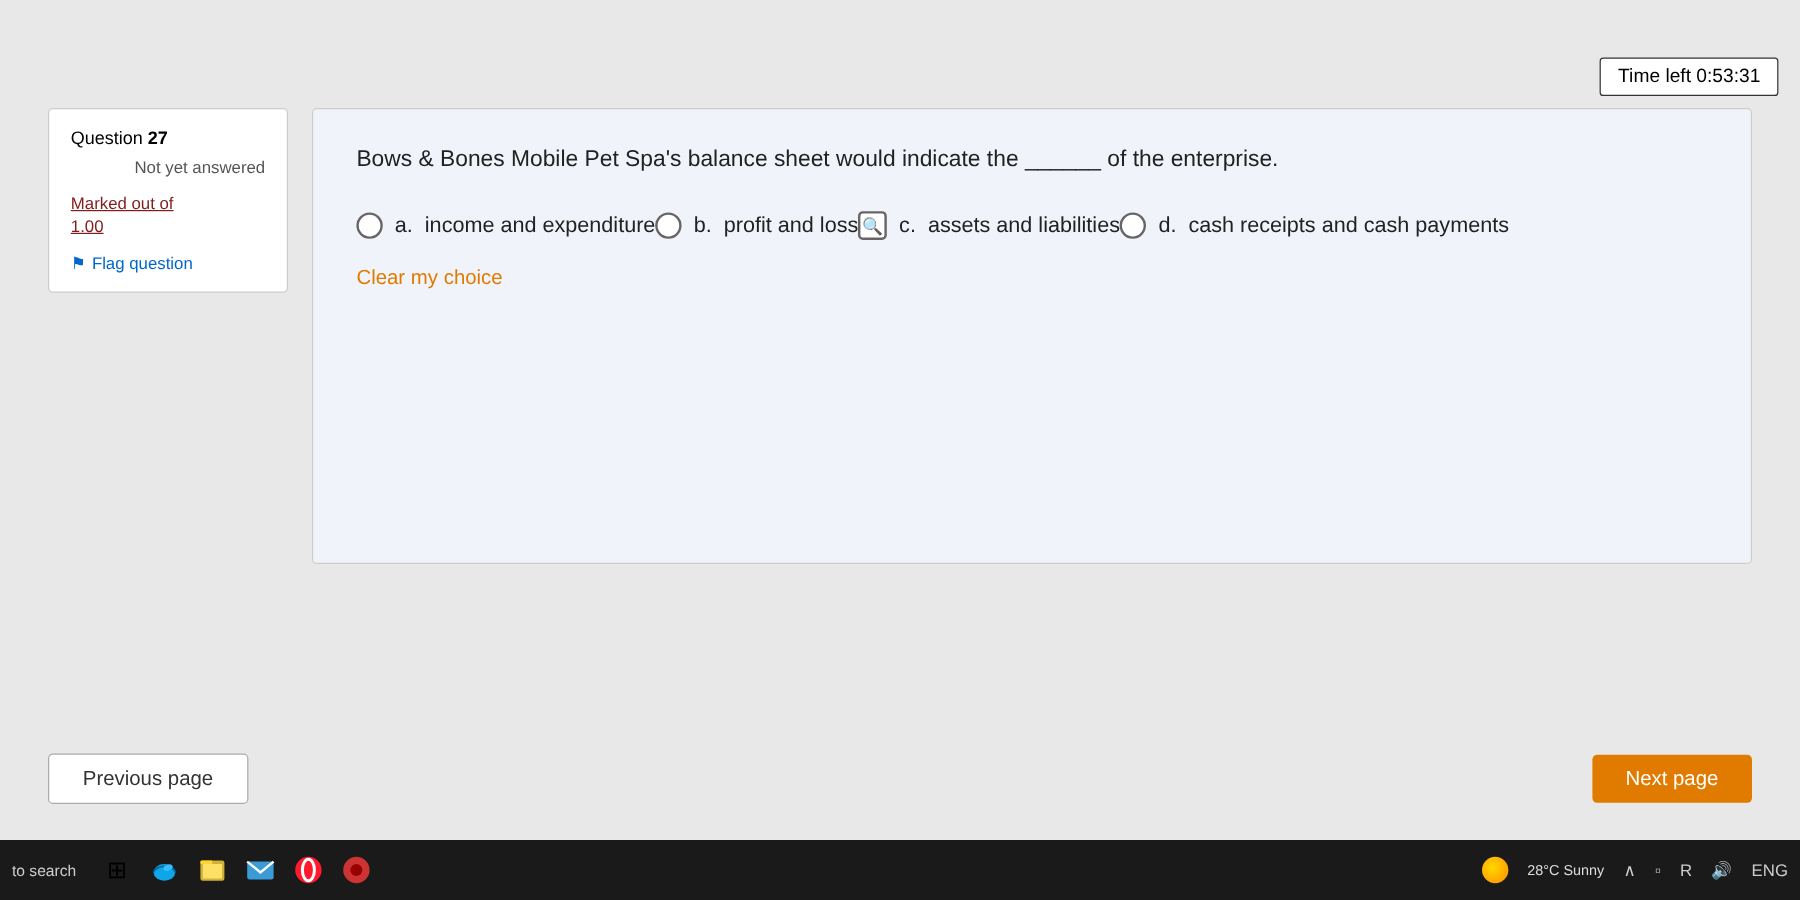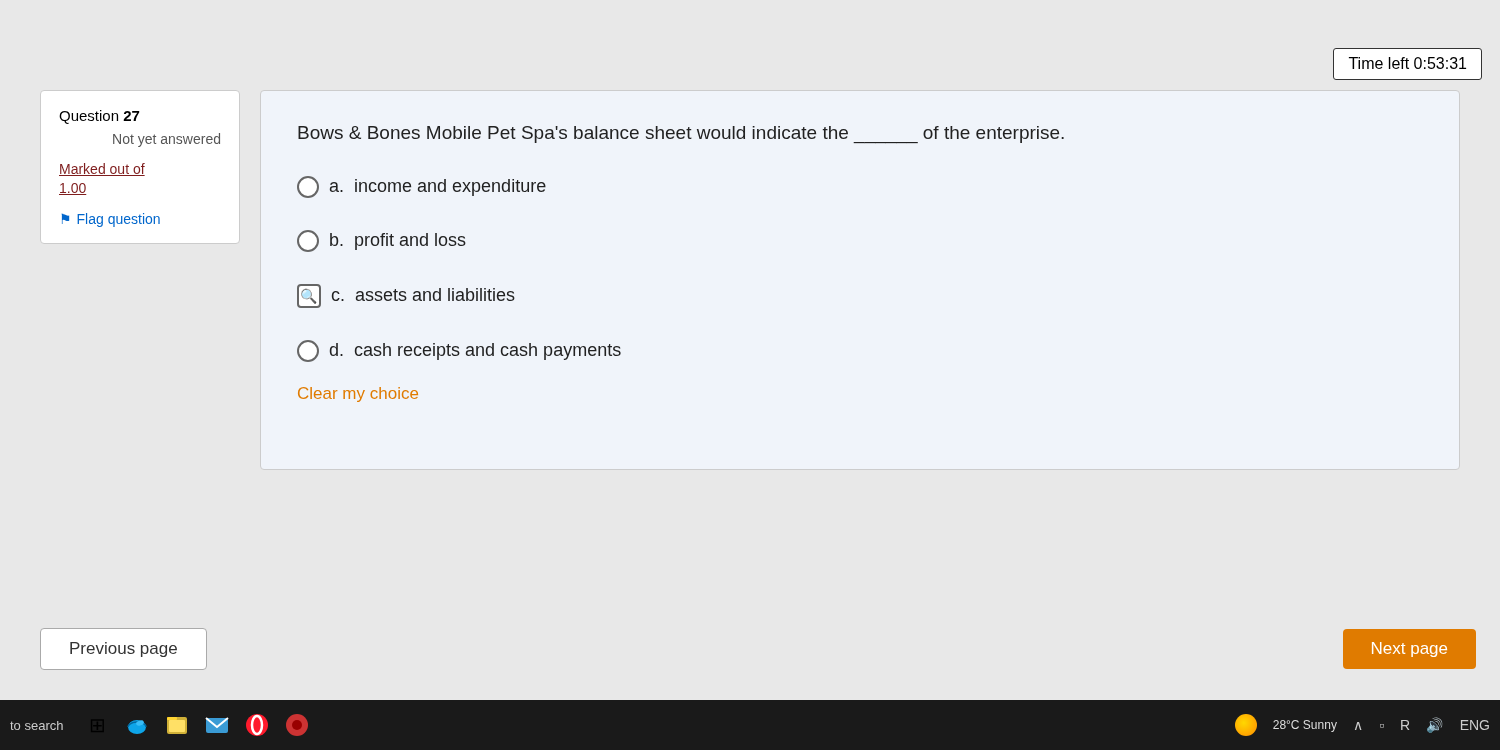--- a/index.html
+++ b/index.html
@@ -95,22 +95,22 @@
     .question-text {
       font-size: 19px;
       color: #222;
       margin-bottom: 28px;
       line-height: 1.5;
     }
 
     .options-list {
       list-style: none;
       display: flex;
-      flex-direction: column;
-      gap: 32px;
+      flex-direction: row;
+      gap: 0;
     }
 
     .option-item {
       display: flex;
       align-items: center;
       gap: 10px;
       font-size: 18px;
       color: #222;
     }
 
@@ -155,21 +155,21 @@
       cursor: pointer;
       text-decoration: none;
       display: inline-block;
     }
 
     
     .nav-buttons {
       position: absolute;
       bottom: 80px;
       left: 40px;
-      right: 24px;
+      right: 40px;
       display: flex;
       justify-content: space-between;
       align-items: center;
     }
 
     .prev-button {
       background: white;
       border: 1.5px solid #aaa;
       padding: 10px 28px;
       font-size: 17px;

